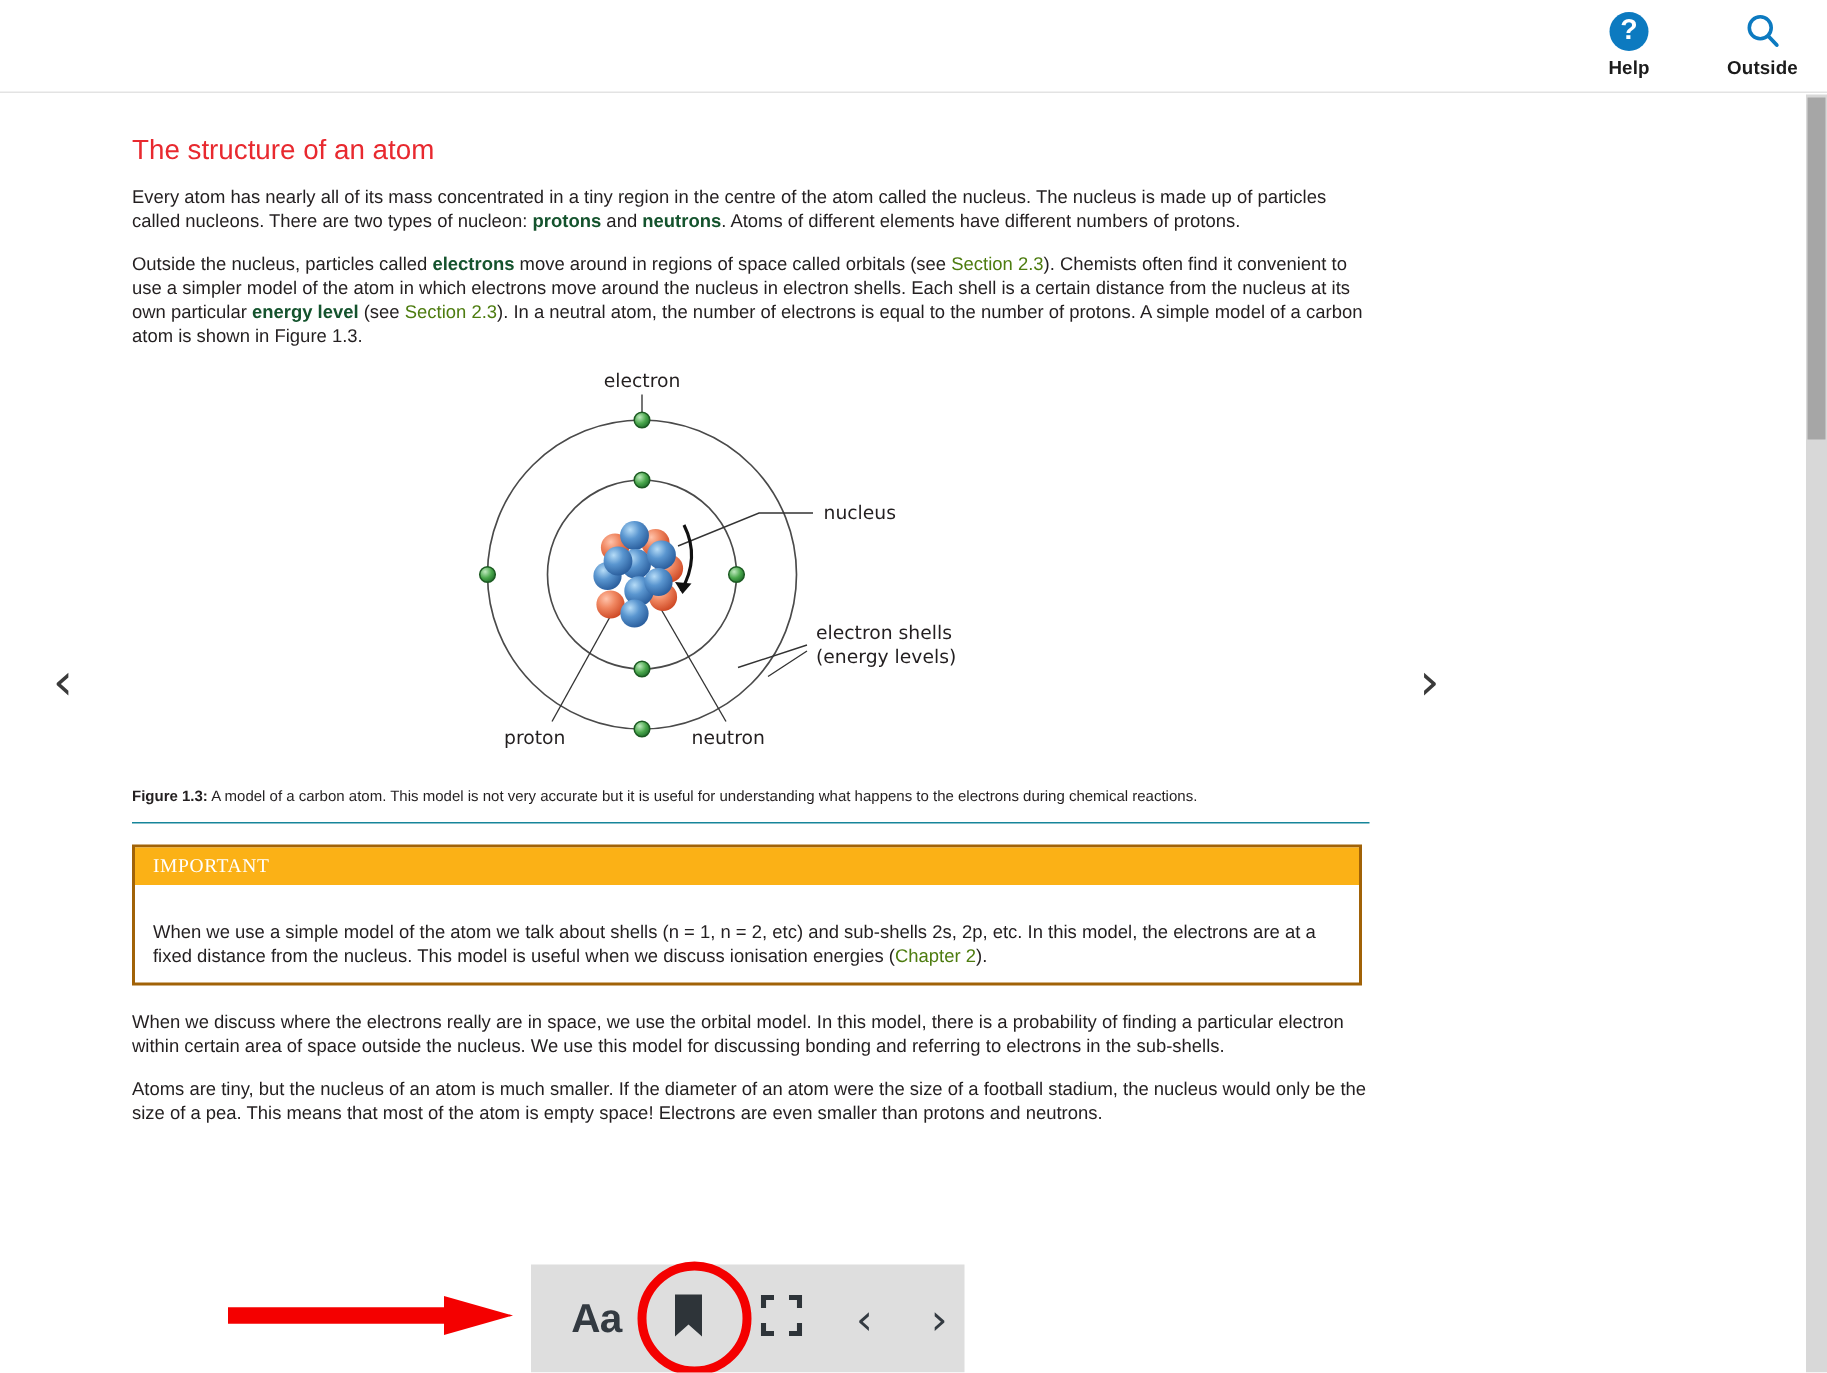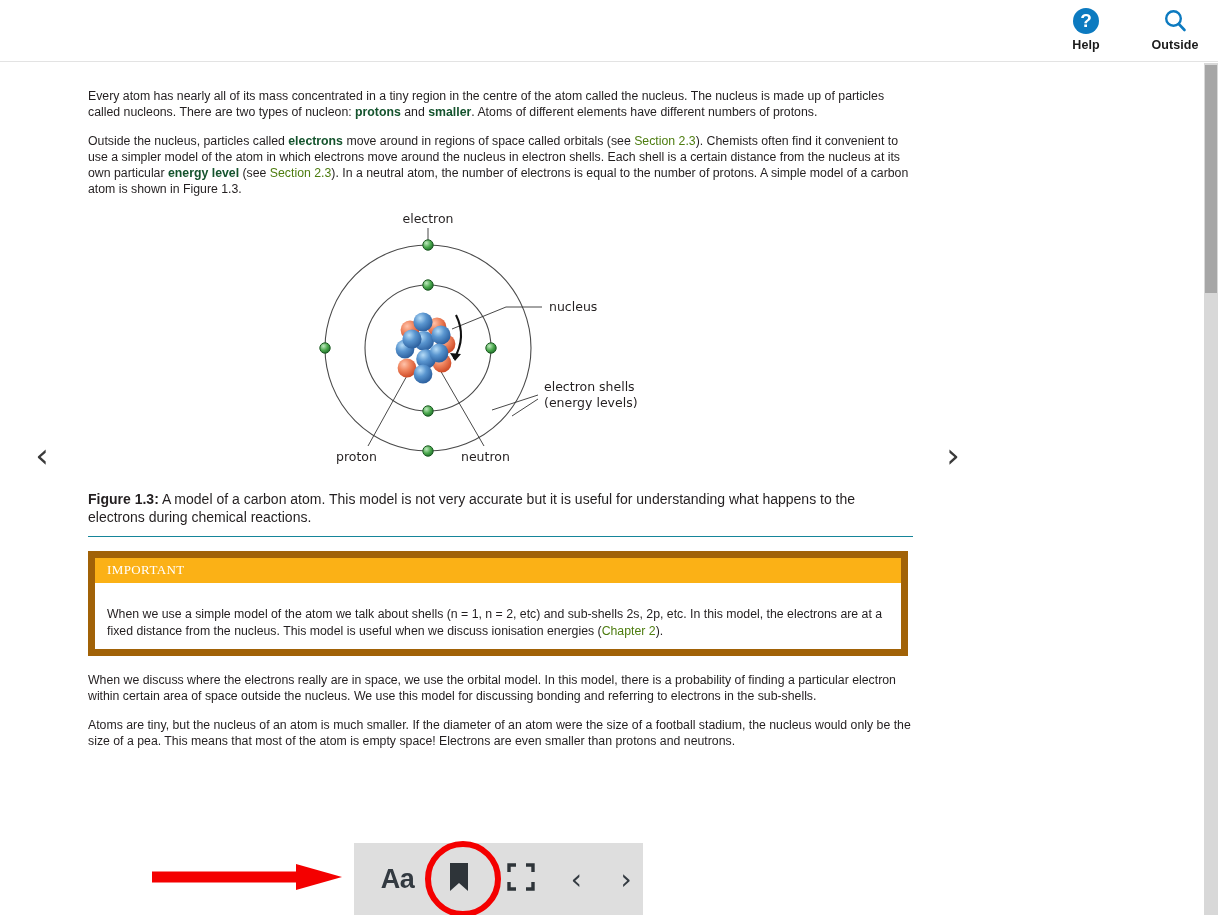--- a/index.html
+++ b/index.html
@@ -77,28 +77,28 @@
     text-align:left;
   }
   .kw { color:#14532d; font-weight:bold; }
   .lnk { color:#4d7c0f; }
 
   
   .figure-wrap { position:relative; width:825px; height:275px; margin: 6px 0 2px 0; }
   .figure-svg { position:absolute; left:218px; top:0; }
 
   .fig-caption {
-    font-size:14px; line-height:1.30; color:#231f20; margin:4px 0 0 0;
+    font-size:10px; line-height:1.30; color:#231f20; margin:4px 0 0 0;
   }
   .fig-caption b { font-weight:bold; }
   .fig-rule { border:0; border-top:1.4px solid #16859a; margin:10px 0 14px 0; }
 
   
   .important-box {
-    border:7px solid #a16207; width:820px; margin: 0 0 17px 0;
+    border:2px solid #a16207; width:820px; margin: 0 0 17px 0;
     background:#ffffff;
   }
   .important-head {
     background:#fbb116; color:#ffffff; font-size:13px; padding:4px 12px 5px 12px;
     font-family:"Liberation Serif", serif; letter-spacing:0.4px;
   }
   .important-body {
     padding:23px 12px 10px 12px; font-size:12.3px; line-height:1.32; color:#231f20;
   }
 
@@ -159,22 +159,23 @@
     <span>‹</span>
   </div>
   <div class="sidenav" id="next-page-arrow">
     <span>›</span>
   </div>
 
   <div class="content">
     <div class="page">
       <div class="inner">
 
-
-        <p class="body"><span>Every atom has nearly all of its mass concentrated in a tiny region in the centre of the atom called the nucleus. The nucleus is made up of particles called nucleons. There are two types of nucleon: </span><span class="kw">protons</span><span> and </span><span class="kw">smaller</span><span>. Atoms of different elements have different numbers of protons.</span></p>
+        <h2 class="sub-title">The structure of an atom</h2>
+
+        <p class="body"><span>Every atom has nearly all of its mass concentrated in a tiny region in the centre of the atom called the nucleus. The nucleus is made up of particles called nucleons. There are two types of nucleon: </span><span class="kw">protons</span><span> and </span><span class="kw">neutrons</span><span>. Atoms of different elements have different numbers of protons.</span></p>
 
         <p class="body"><span>Outside the nucleus, particles called </span><span class="kw">electrons</span><span> move around in regions of space called orbitals (see </span><span class="lnk">Section 2.3</span><span>). Chemists often find it convenient to use a simpler model of the atom in which electrons move around the nucleus in electron shells. Each shell is a certain distance from the nucleus at its own particular </span><span class="kw">energy level</span><span> (see </span><span class="lnk">Section 2.3</span><span>). In a neutral atom, the number of electrons is equal to the number of protons. A simple model of a carbon atom is shown in Figure 1.3.</span></p>
 
         <div class="figure-wrap">
           <svg class="figure-svg" width="400" height="275" viewBox="0 0 400 275">
             <defs>
               <radialGradient id="gProton" cx="35%" cy="30%" r="72%">
                 <stop offset="0%" stop-color="#ffc3ab"></stop>
                 <stop offset="45%" stop-color="#f08761"></stop>
                 <stop offset="100%" stop-color="#cf4a26"></stop>

